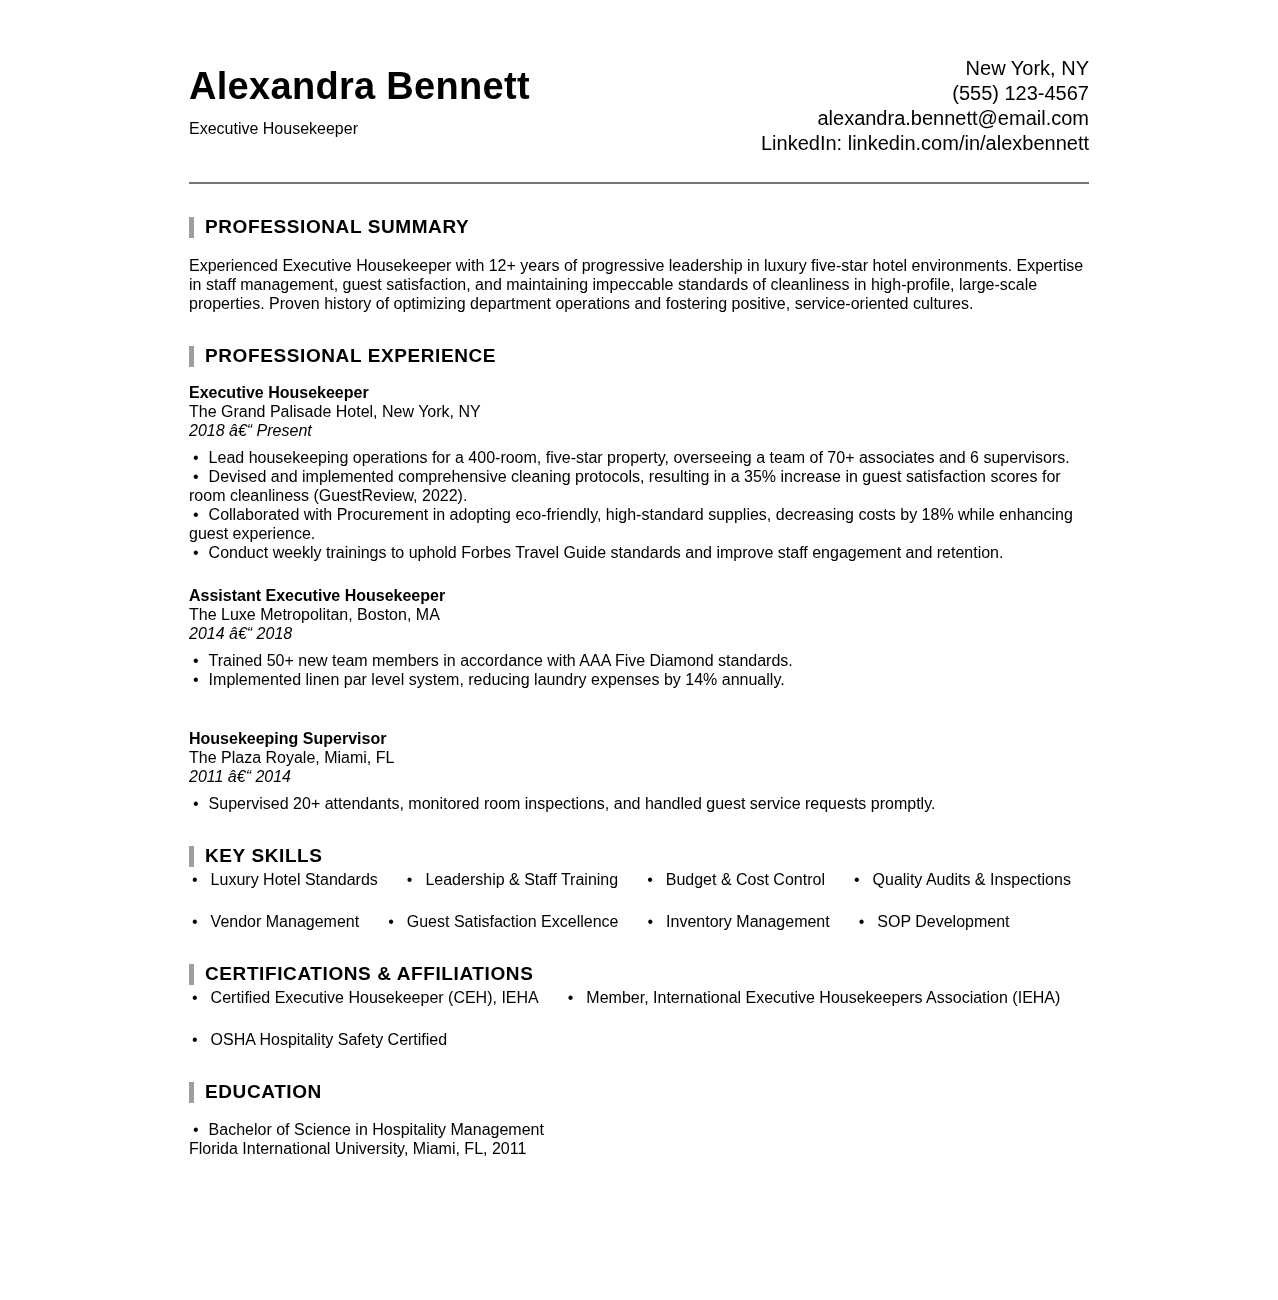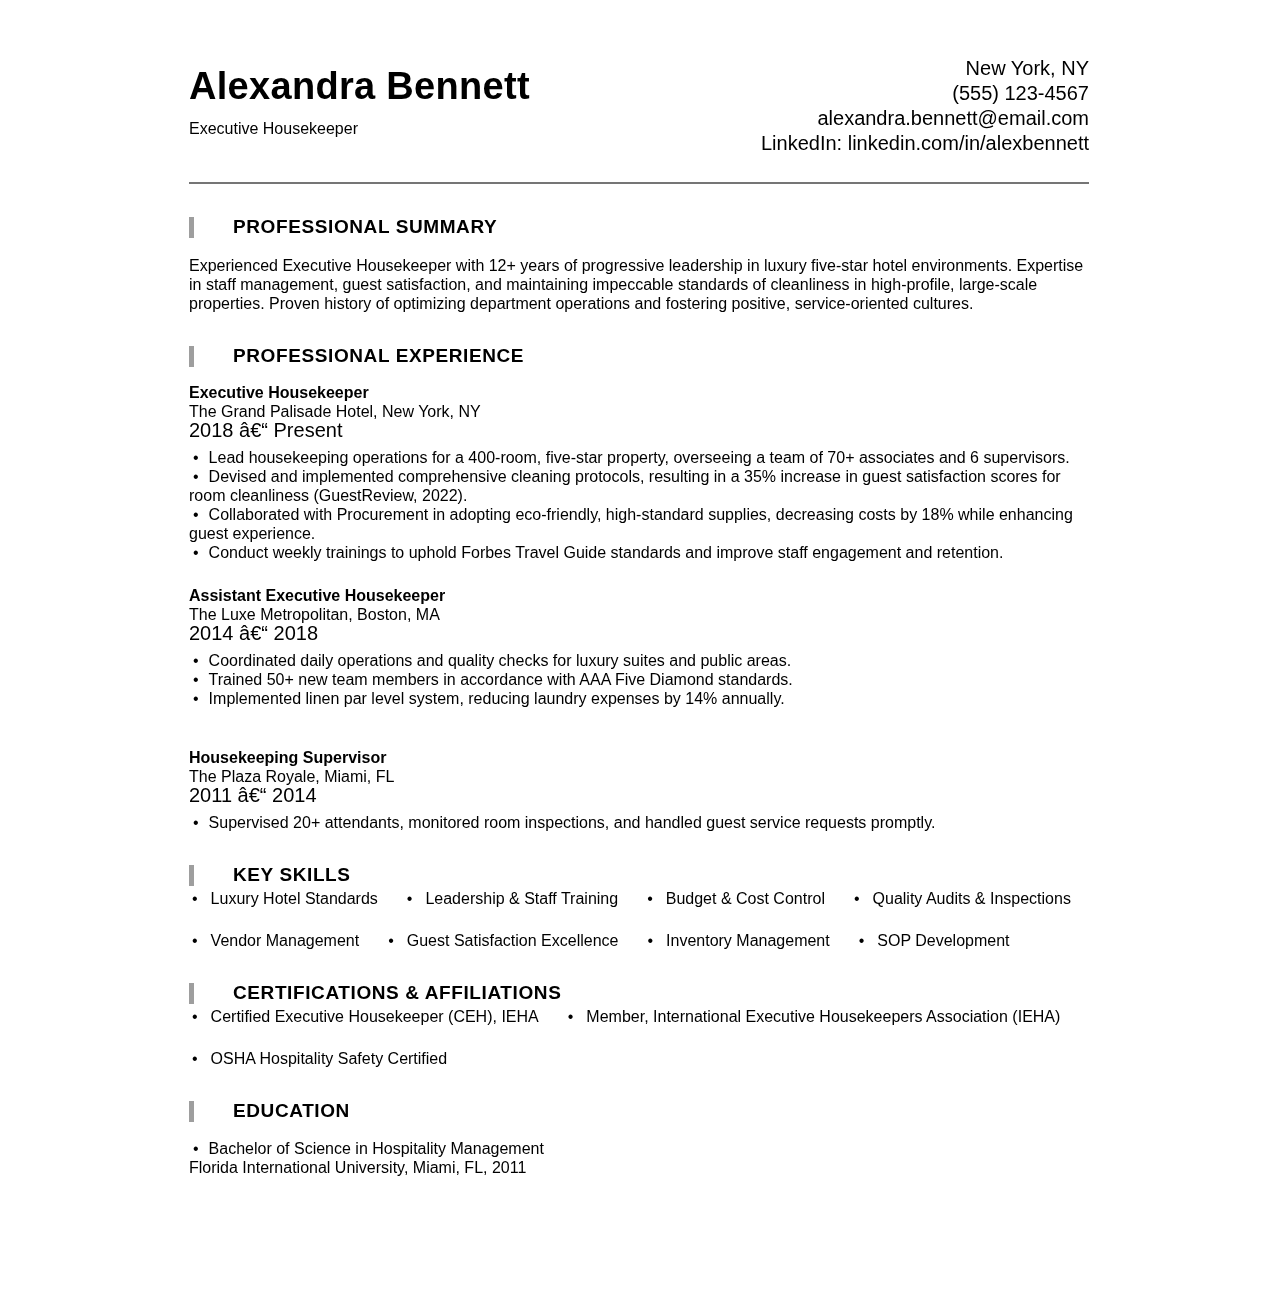--- a/index.html
+++ b/index.html
@@ -31,31 +31,31 @@
   .contact { text-align: right; font-size: 20px; line-height: 25px; padding-top: 2px; }
 
   .rule {
     border: none;
     border-top: 2px solid #757575;
     margin: 26px 0 0 0;
   }
 
   
   .section { margin-top: 32px; }
-  .sec-head { display: flex; align-items: center; gap: 28px; }
+  .sec-head { display: flex; align-items: center; }
   .bar { width: 5px; height: 21px; background: #9e9e9e; margin-right: 11px; flex: 0 0 auto; }
   h2 { font-size: 19px; font-weight: bold; margin: 0; letter-spacing: 0.6px; }
 
   .body-text { font-size: 16px; line-height: 19px; margin-top: 18px; }
 
   
   .job { margin-top: 16px; }
   .job-title { font-size: 16px; font-weight: bold; line-height: 19px; }
   .job-company { font-size: 16px; line-height: 19px; }
-  .job-dates { font-size: 20px; line-height: 19px; }
+  .job-dates { font-size: 16px; font-style: italic; line-height: 19px; }
   .xp-bullets { margin-top: 8px; }
   .xp-bullet { font-size: 16px; line-height: 19px; }
   .bm { display: inline; }
   .xp-bullet .bm { margin: 0 10px 0 4px; }
 
   
   .inline-list {
     display: flex;
     flex-wrap: wrap;
     column-gap: 26px;
@@ -115,21 +115,20 @@
         <div class="xp-bullet"><span class="bm">•</span><span>Collaborated with Procurement in adopting eco-friendly, high-standard supplies, decreasing costs by 18% while enhancing guest experience.</span></div>
         <div class="xp-bullet"><span class="bm">•</span><span>Conduct weekly trainings to uphold Forbes Travel Guide standards and improve staff engagement and retention.</span></div>
       </div>
     </div>
 
     <div class="job" style="margin-top:24px">
       <div class="job-title">Assistant Executive Housekeeper</div>
       <div class="job-company">The Luxe Metropolitan, Boston, MA</div>
       <div class="job-dates">2014 â€“ 2018</div>
       <div class="xp-bullets">
-        <div class="xp-bullet"><span class="bm">•</span><span>Coordinated daily operations and quality checks for luxury suites and public areas.</span></div>
         <div class="xp-bullet"><span class="bm">•</span><span>Trained 50+ new team members in accordance with AAA Five Diamond standards.</span></div>
         <div class="xp-bullet"><span class="bm">•</span><span>Implemented linen par level system, reducing laundry expenses by 14% annually.</span></div>
       </div>
     </div>
 
     <div class="job" style="margin-top:40px">
       <div class="job-title">Housekeeping Supervisor</div>
       <div class="job-company">The Plaza Royale, Miami, FL</div>
       <div class="job-dates">2011 â€“ 2014</div>
       <div class="xp-bullets">

